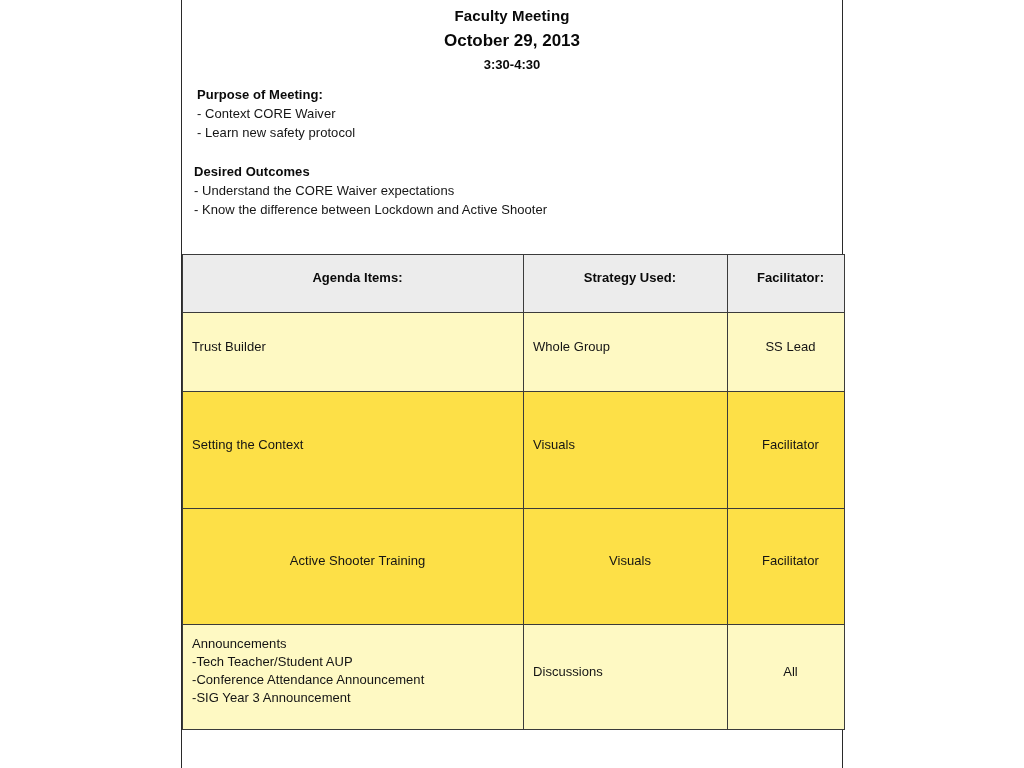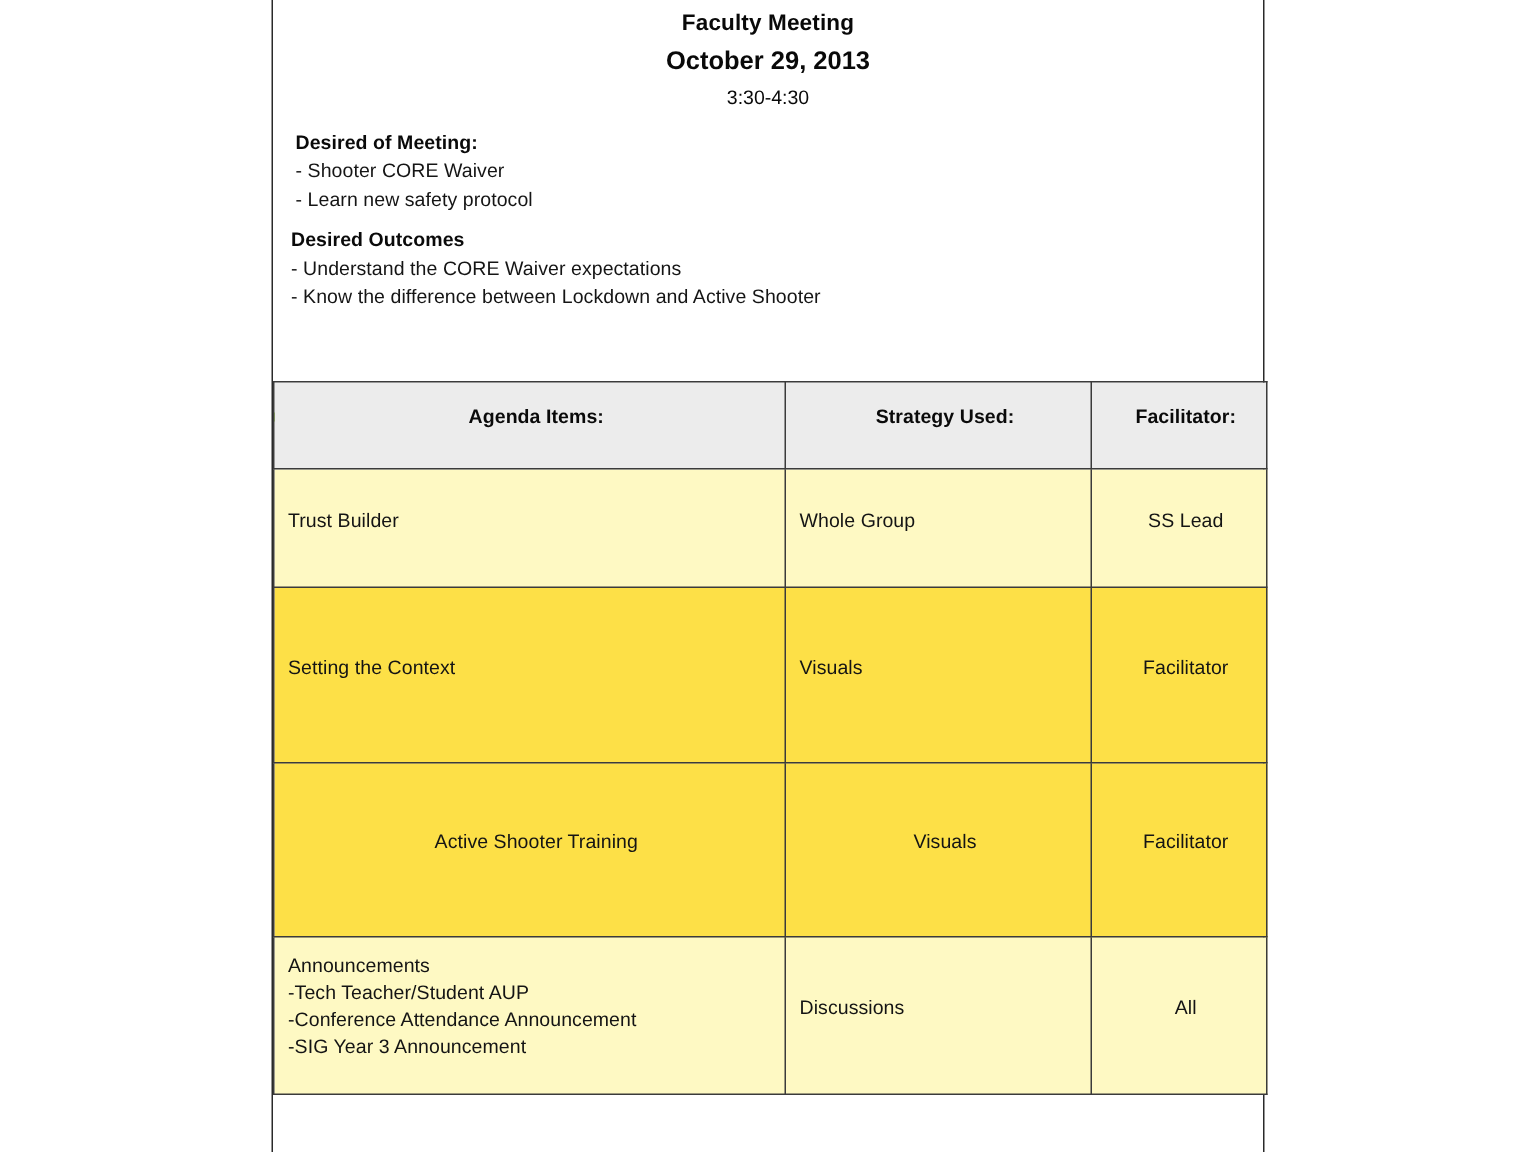--- a/index.html
+++ b/index.html
@@ -52,21 +52,21 @@
   .doc-date {
     text-align: center;
     font-size: 17px;
     font-weight: bold;
     margin: 7px 0 0 0;
     color: #090909;
   }
   .doc-time {
     text-align: center;
     font-size: 13px;
-    font-weight: normal;
+    font-weight: bold;
     margin: 6px 0 0 0;
     color: #090909;
   }
 
   .section-block {
     margin-left: 15px;
     margin-top: 0;
   }
   .section-heading {
     font-size: 13px;
@@ -75,21 +75,21 @@
     margin: 0;
     letter-spacing: 0.05px;
   }
   .section-line {
     font-size: 13px;
     color: #151515;
     margin: 4px 0 0 0;
     letter-spacing: 0.05px;
   }
   #purpose-block { position: absolute; left: 0; top: 87px; }
-  #outcomes-block { position: absolute; left: 0; top: 152px; margin-left: 12px; }
+  #outcomes-block { position: absolute; left: 0; top: 164px; margin-left: 12px; }
 
   
   #agenda-table-wrap {
     position: absolute;
     left: 0px;
     top: 254px;
     width: 662px;
   }
   table.agenda {
     border-collapse: collapse;
@@ -136,22 +136,22 @@
 <body>
 
 <div id="page-sheet">
 
   <div id="heading-block">
     <div class="doc-title">Faculty Meeting</div>
     <div class="doc-date">October 29, 2013</div>
     <div class="doc-time">3:30-4:30</div>
 
     <div id="purpose-block" class="section-block">
-      <div class="section-heading">Desired of Meeting:</div>
-      <div class="section-line">- Shooter CORE Waiver</div>
+      <div class="section-heading">Purpose of Meeting:</div>
+      <div class="section-line">- Context CORE Waiver</div>
       <div class="section-line">- Learn new safety protocol</div>
     </div>
 
     <div id="outcomes-block" class="section-block">
       <div class="section-heading">Desired Outcomes</div>
       <div class="section-line">- Understand the CORE Waiver expectations</div>
       <div class="section-line">- Know the difference between Lockdown and Active Shooter</div>
     </div>
   </div>
 

